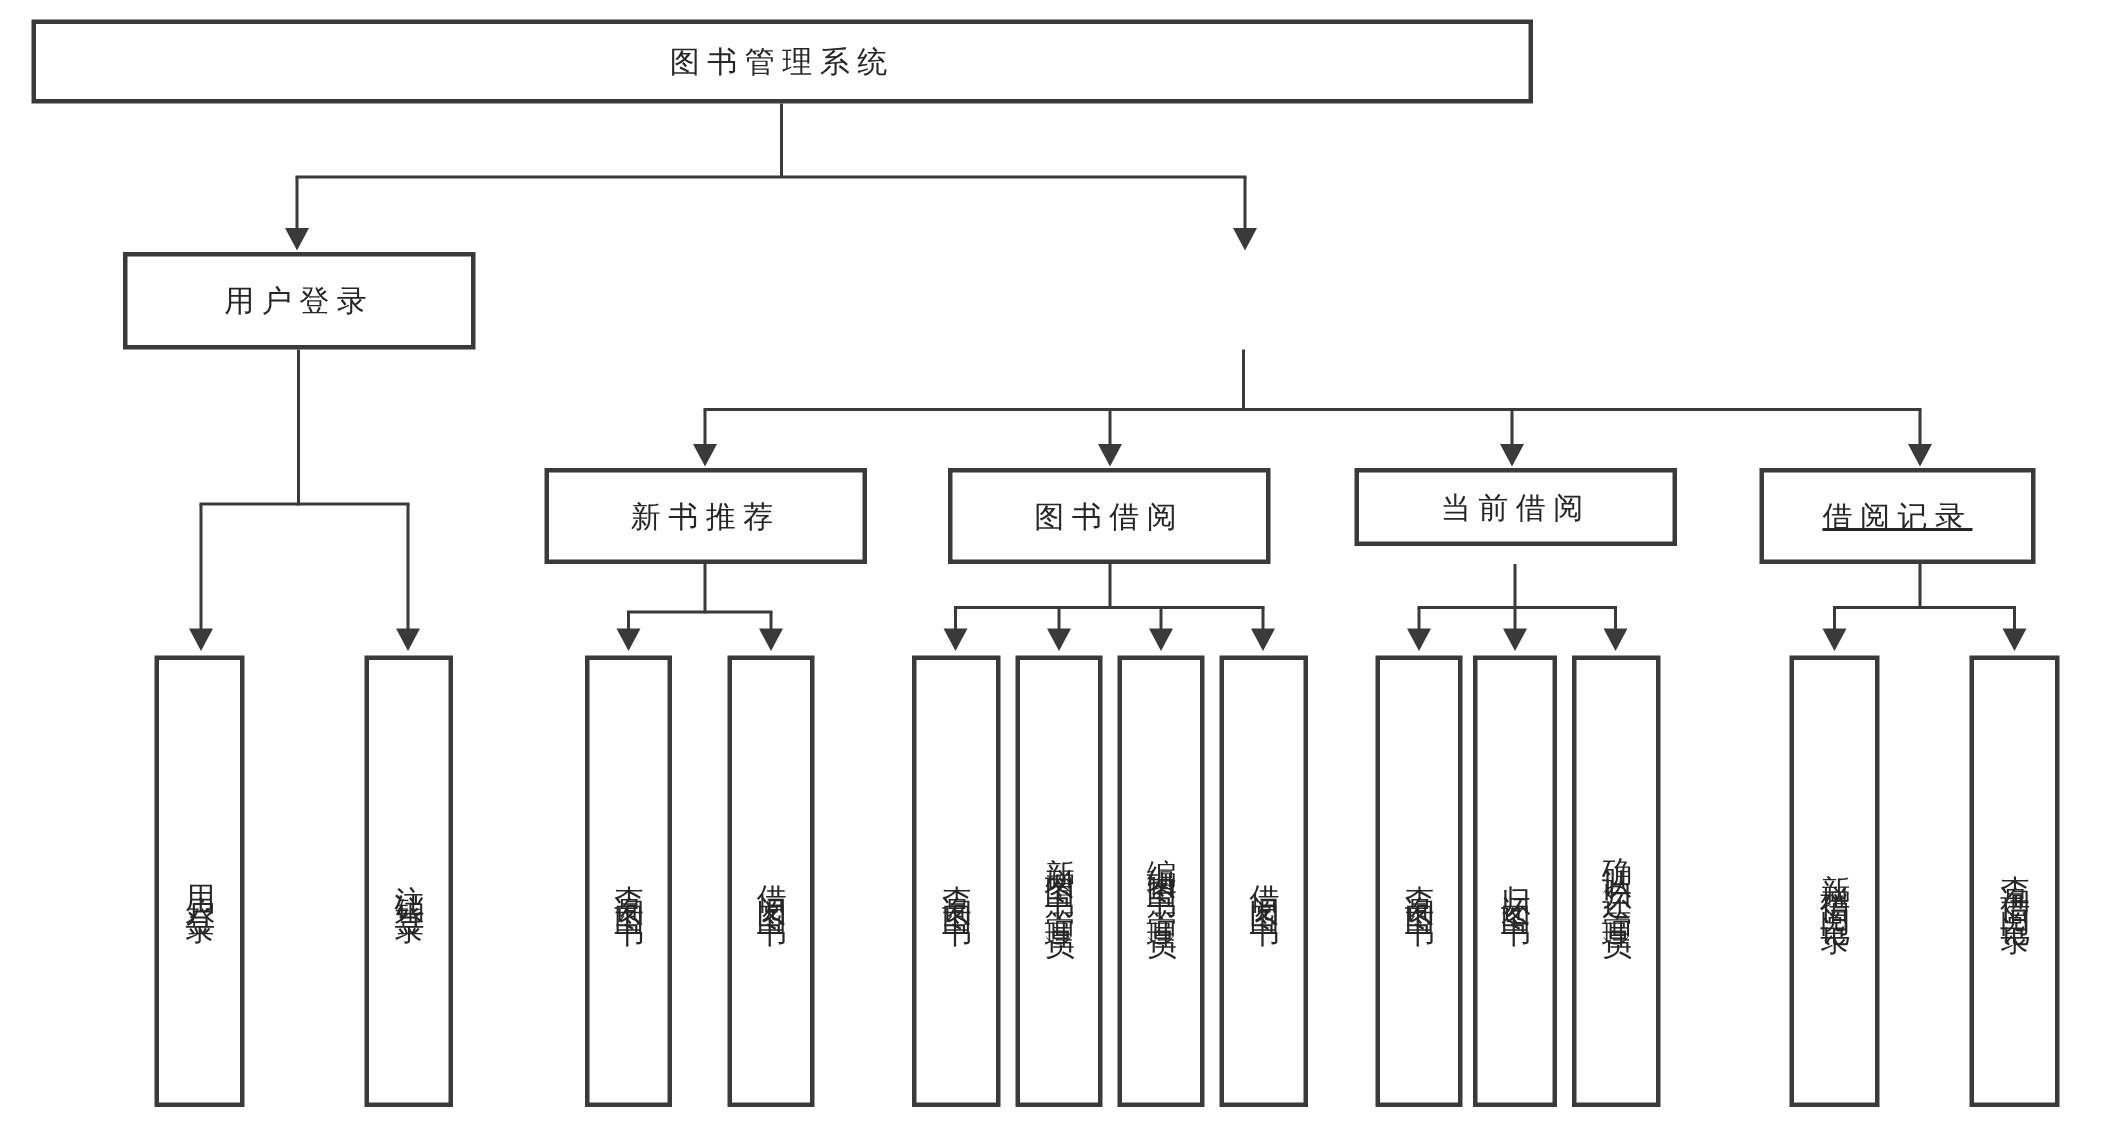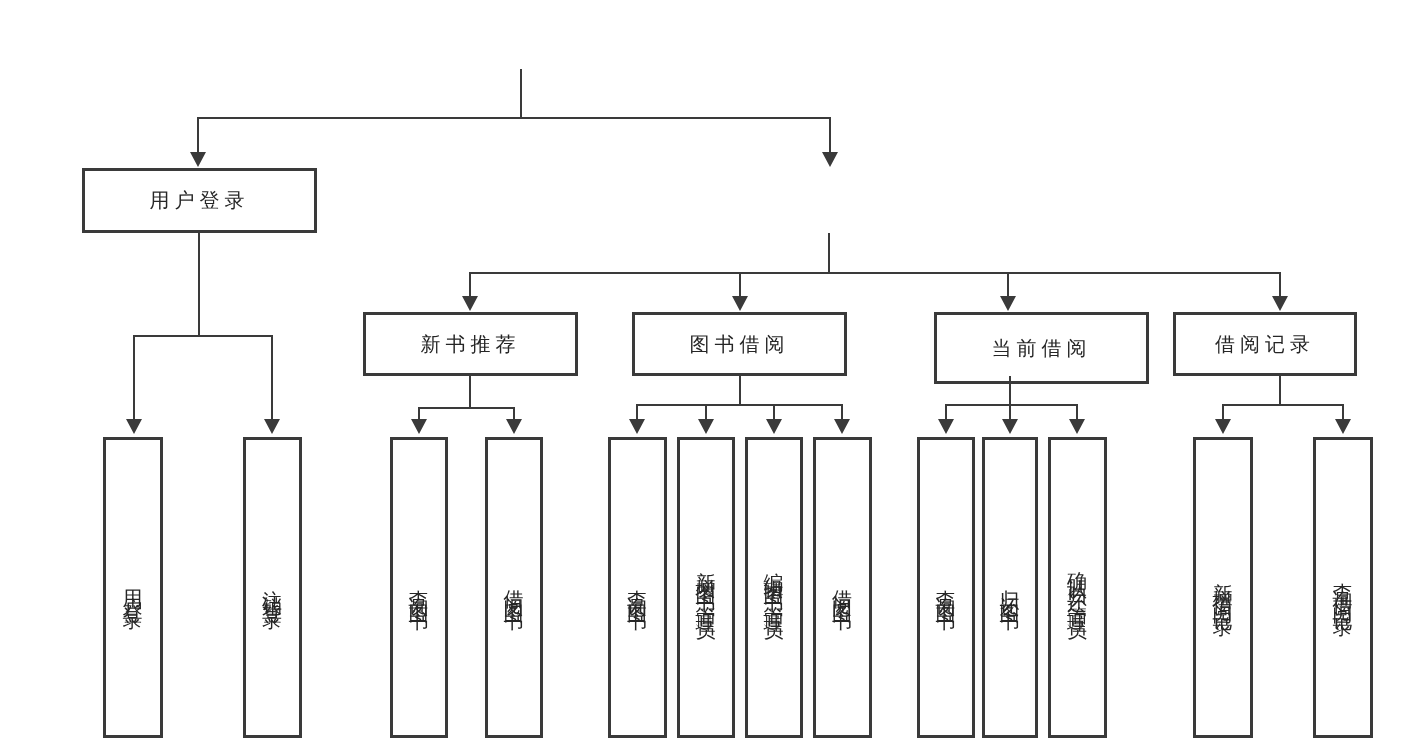--- a/index.html
+++ b/index.html
@@ -30,27 +30,28 @@
   .watermark{
     position:absolute;left:1186px;top:714px;z-index:5;
     font-size:20px;color:#b2aeb8;white-space:nowrap;
   }
 </style>
 </head>
 <body>
 
 <div id="canvas">
 
+  <div class="box" style="left:21px;top:13px;width:1001px;height:56px;">图书管理系统</div>
 
   <div class="box" style="left:82px;top:168px;width:235px;height:65px;">用户登录</div>
 
   <div class="box" style="left:363px;top:312px;width:215px;height:64px;">新书推荐</div>
   <div class="box" style="left:632px;top:312px;width:215px;height:64px;">图书借阅</div>
-  <div class="box" style="left:934px;top:312px;width:215px;height:72px;">当前借阅</div>
-  <div class="box" style="left:1173px;top:312px;width:184px;height:64px;">借阅记录</div>
+  <div class="box" style="left:903px;top:312px;width:215px;height:52px;">当前借阅</div>
+  <div class="box" style="left:1173px;top:312px;width:184px;height:64px;text-decoration:underline;">借阅记录</div>
 
   <div class="vbox" style="left:103px;width:60px;">
     <span>用户登录</span>
     </div>
   <div class="vbox" style="left:243px;width:59px;">
     <span>注销登录</span>
     </div>
 
   <div class="vbox" style="left:390px;width:58px;">
     <span>查询图书</span>

